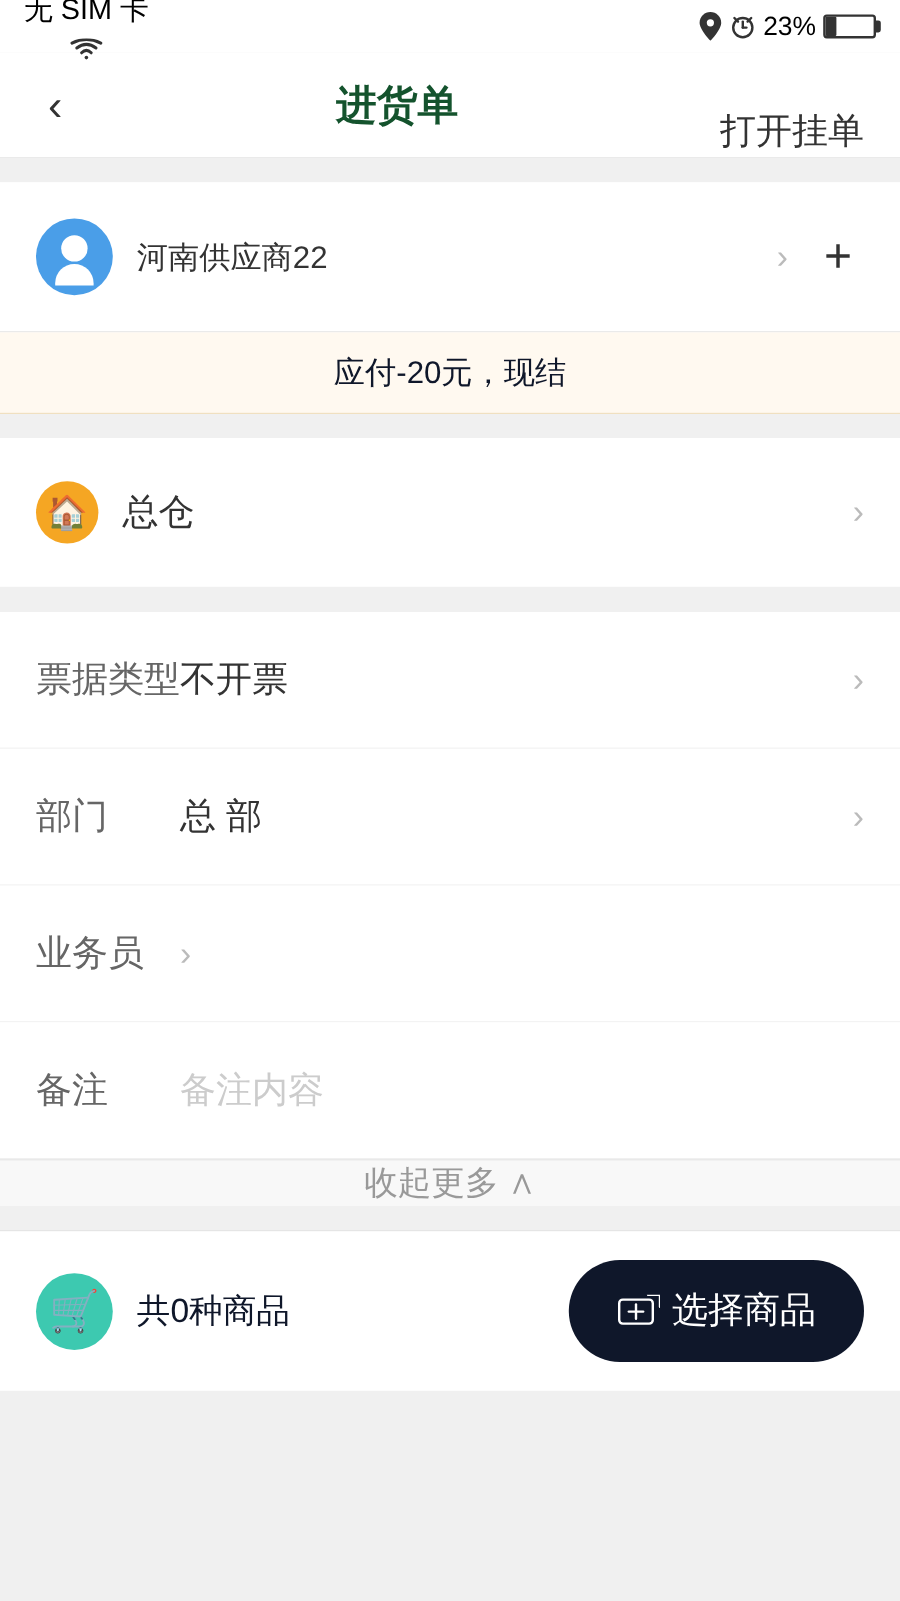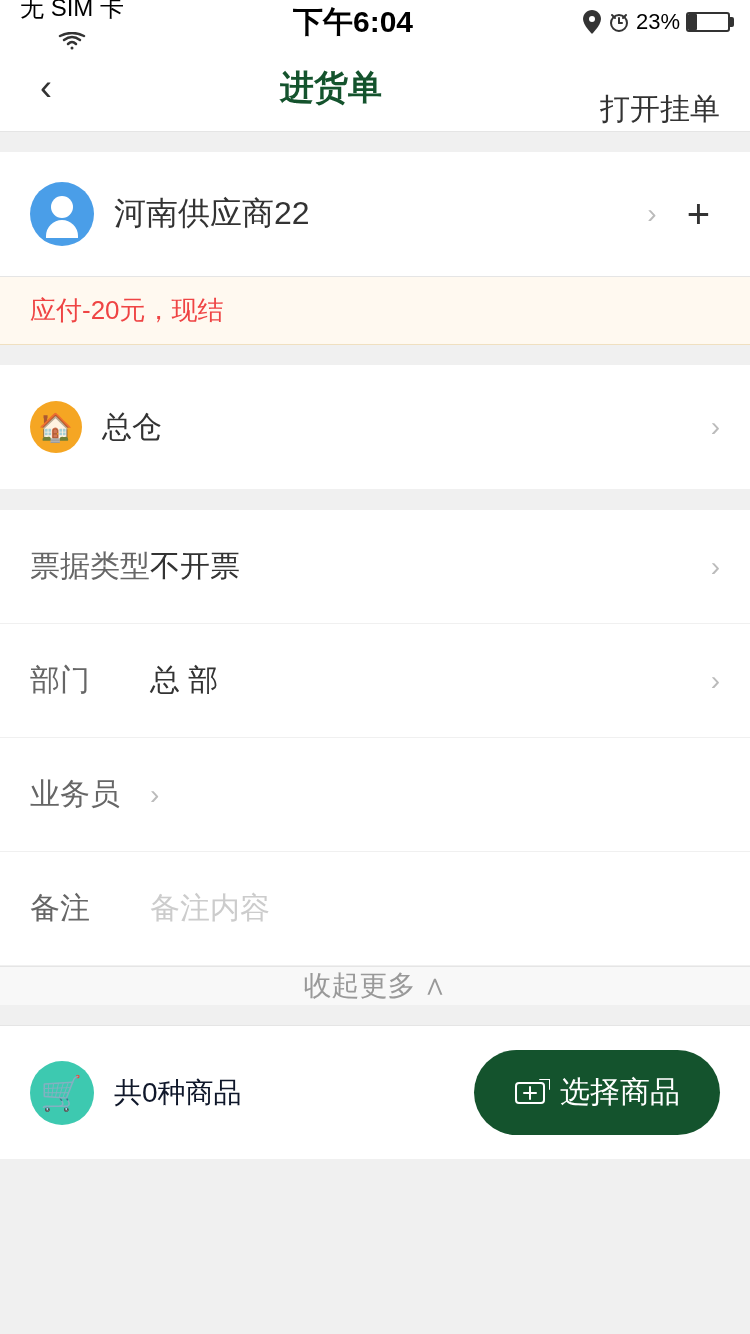--- a/index.html
+++ b/index.html
@@ -117,42 +117,43 @@
       margin: 0 auto 2px;
     }
     .avatar-body {
       width: 32px; height: 18px;
       background: #fff;
       border-radius: 16px 16px 0 0;
       margin: 0 auto;
     }
     .supplier-name {
       flex: 1;
-      font-size: 32px;
+      font-size: 26px;
       color: #333;
     }
     .chevron-right {
       color: #bbb;
       font-size: 28px;
       margin-right: 20px;
     }
     .add-btn {
       font-size: 40px;
       color: #333;
       cursor: pointer;
       padding: 0 10px;
     }
 
     
     .notice-row {
       background: #FFF9F0;
       padding: 16px 30px;
       font-size: 26px;
-      color: #ef4444;
+      color: #0f172a;
       border-bottom: 1px solid #f0e0c0;
+      text-align: center;
     }
 
     
     .sep { height: 20px; background: #f0f0f0; }
 
     
     .form-row {
       background: #fff;
       display: flex;
       align-items: center;
@@ -222,21 +223,21 @@
     .cart-icon-svg {
       color: #fff;
       font-size: 34px;
     }
     .product-count {
       flex: 1;
       font-size: 28px;
       color: #0f172a;
     }
     .select-btn {
-      background: #14532d;
+      background: #0f172a;
       color: #fff;
       border: none;
       border-radius: 50px;
       padding: 22px 40px;
       font-size: 30px;
       cursor: pointer;
       display: flex;
       align-items: center;
       gap: 10px;
     }
@@ -252,21 +253,20 @@
 <div class="status-bar">
   <div class="status-left">
     <span>无 SIM 卡</span>
     <svg width="28" height="20" viewBox="0 0 28 20">
       <path d="M14 16 L14 16" stroke="#333" stroke-width="3" stroke-linecap="round"></path>
       <path d="M10 12 Q14 8 18 12" stroke="#333" stroke-width="2.5" fill="none" stroke-linecap="round"></path>
       <path d="M6 8 Q14 2 22 8" stroke="#333" stroke-width="2.5" fill="none" stroke-linecap="round"></path>
       <path d="M2 4 Q14 -2 26 4" stroke="#333" stroke-width="2.5" fill="none" stroke-linecap="round"></path>
     </svg>
   </div>
-  <div class="status-center">下午6:04</div>
   <div class="status-right">
     <svg width="20" height="24" viewBox="0 0 20 24">
       <path d="M10 0 C5 0 1 4 1 9 C1 15 10 24 10 24 C10 24 19 15 19 9 C19 4 15 0 10 0Z" fill="#333"></path>
       <circle cx="10" cy="9" r="3" fill="#fff"></circle>
     </svg>
     <svg width="22" height="22" viewBox="0 0 22 22">
       <circle cx="11" cy="12" r="8" stroke="#333" stroke-width="2" fill="none"></circle>
       <line x1="11" y1="12" x2="11" y2="7" stroke="#333" stroke-width="2" stroke-linecap="round"></line>
       <line x1="11" y1="12" x2="14" y2="12" stroke="#333" stroke-width="2" stroke-linecap="round"></line>
       <path d="M4 4 L7 7" stroke="#333" stroke-width="2" stroke-linecap="round"></path>

